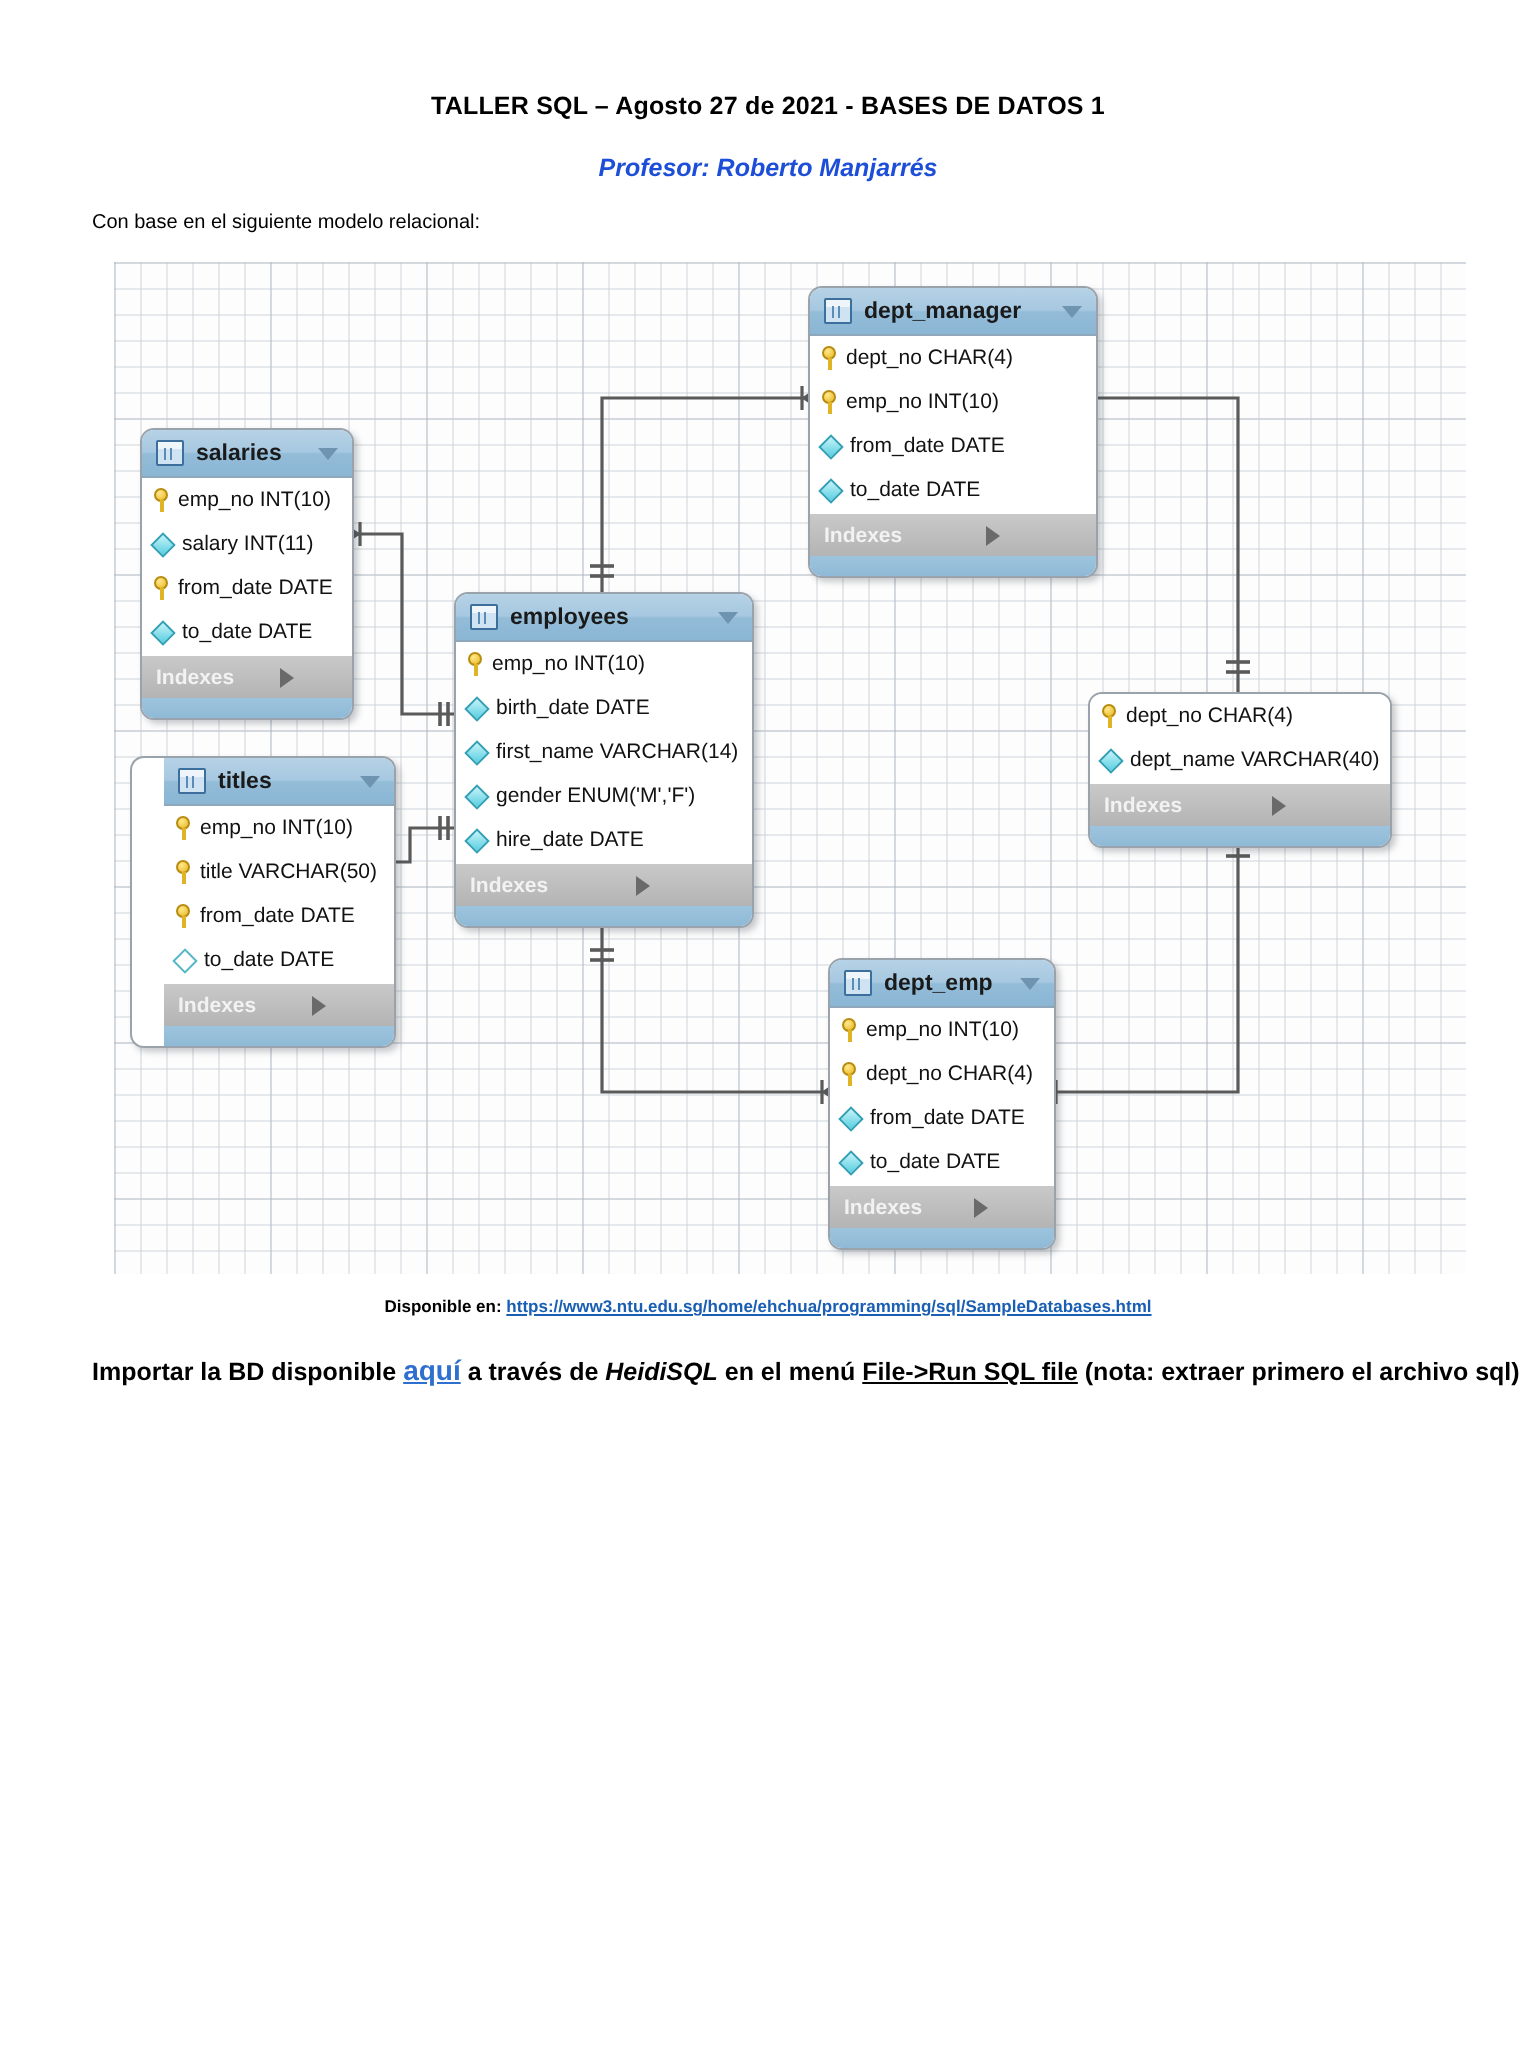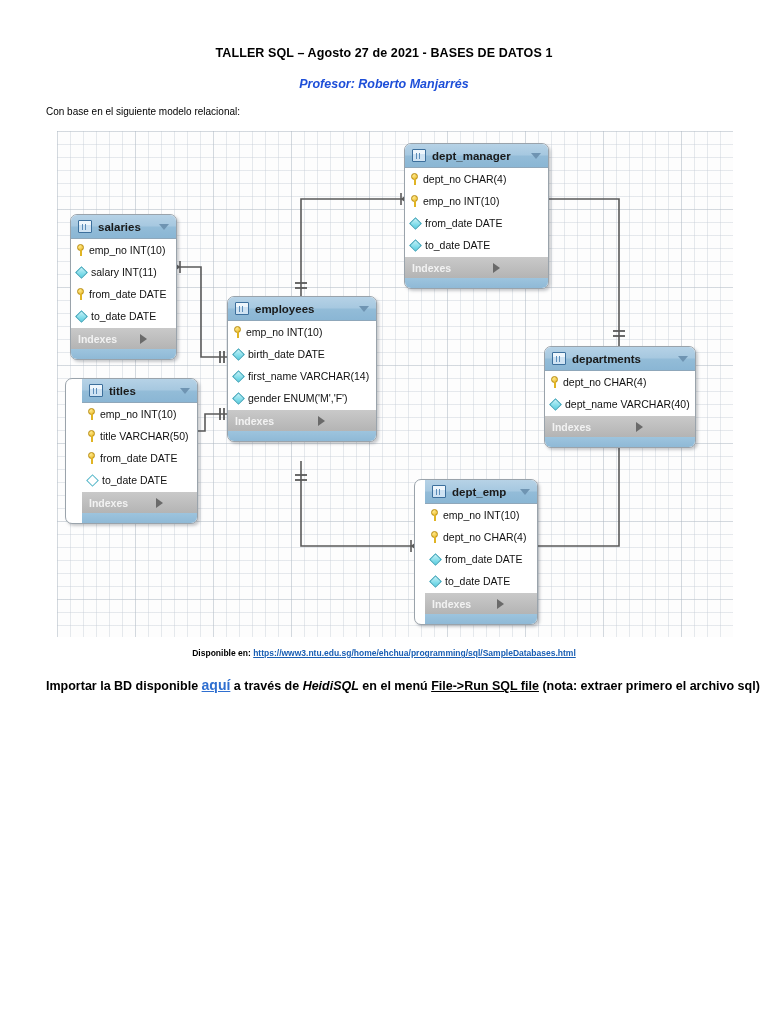--- a/index.html
+++ b/index.html
@@ -256,20 +256,24 @@
             <span>birth_date DATE</span>
           </div>
           <div class="col">
             <span class="ic-dia"></span>
             <span>first_name VARCHAR(14)</span>
           </div>
           <div class="col">
             <span class="ic-dia"></span>
             <span>gender ENUM('M','F')</span>
           </div>
+          <div class="col">
+            <span class="ic-dia"></span>
+            <span>hire_date DATE</span>
+          </div>
           <div class="tbl-idx">
             <span>Indexes</span>
             <span class="tri"></span>
           </div>
           <div class="tbl-foot"></div>
         </div>
         <div class="tbl" style="left: 8px; top: 247px; width: 115px; padding-left: 16px;">
           <div class="tbl-hdr">
             <span class="tbl-ico"></span>
             <span class="tbl-name">titles</span>
@@ -291,40 +295,35 @@
             <span class="ic-dia hollow"></span>
             <span>to_date DATE</span>
           </div>
           <div class="tbl-idx">
             <span>Indexes</span>
             <span class="tri"></span>
           </div>
           <div class="tbl-foot"></div>
         </div>
         <div class="tbl" style="left: 487px; top: 215px; width: 150px;">
-          <div class="tbl-hdr">
-            <span class="tbl-ico"></span>
-            <span class="tbl-name">departments</span>
-            <span class="caret"></span>
-          </div>
           <div class="col">
             <span class="ic-key"></span>
             <span>dept_no CHAR(4)</span>
           </div>
           <div class="col">
             <span class="ic-dia"></span>
             <span>dept_name VARCHAR(40)</span>
           </div>
           <div class="tbl-idx">
             <span>Indexes</span>
             <span class="tri"></span>
           </div>
           <div class="tbl-foot"></div>
         </div>
-        <div class="tbl" style="left: 357px; top: 348px; width: 112px; padding-left: 10px;">
+        <div class="tbl" style="left: 357px; top: 348px; width: 112px;">
           <div class="tbl-hdr">
             <span class="tbl-ico"></span>
             <span class="tbl-name">dept_emp</span>
             <span class="caret"></span>
           </div>
           <div class="col">
             <span class="ic-key"></span>
             <span>emp_no INT(10)</span>
           </div>
           <div class="col">

